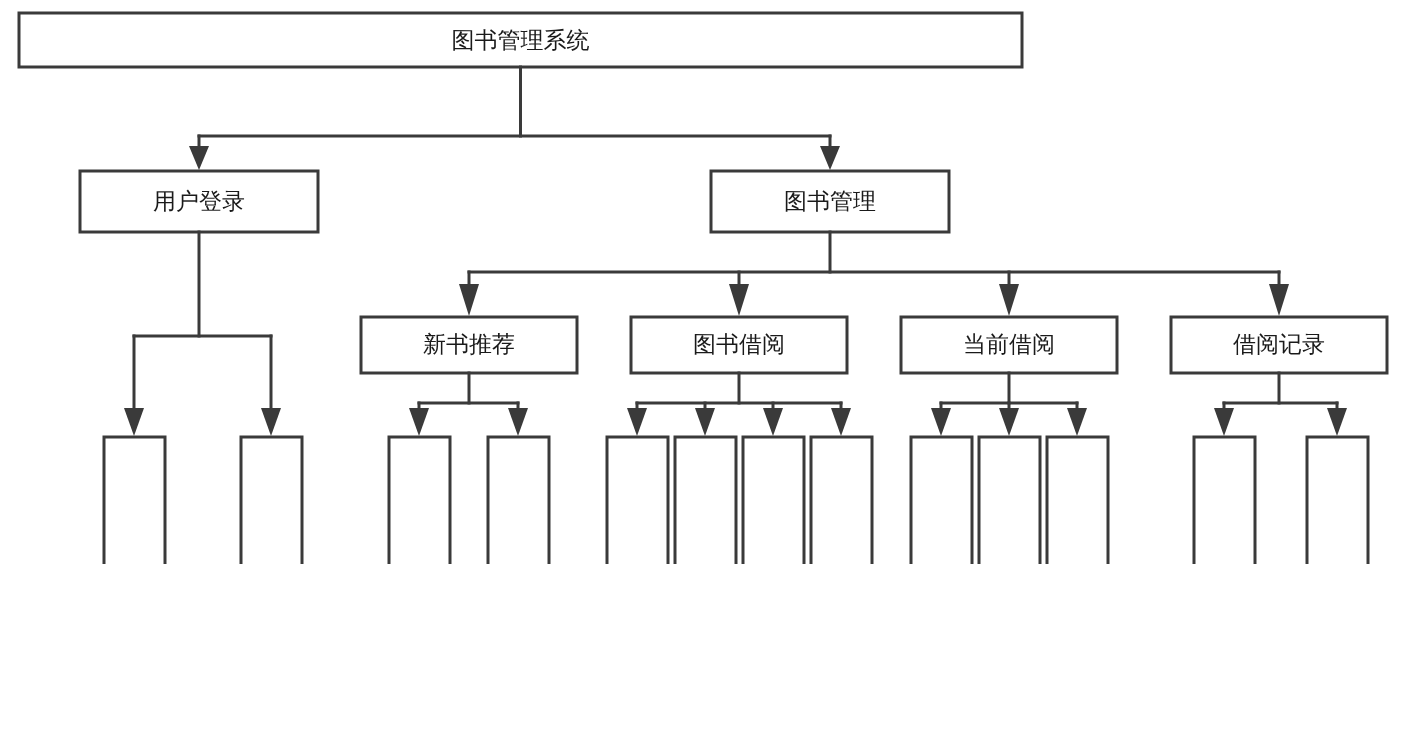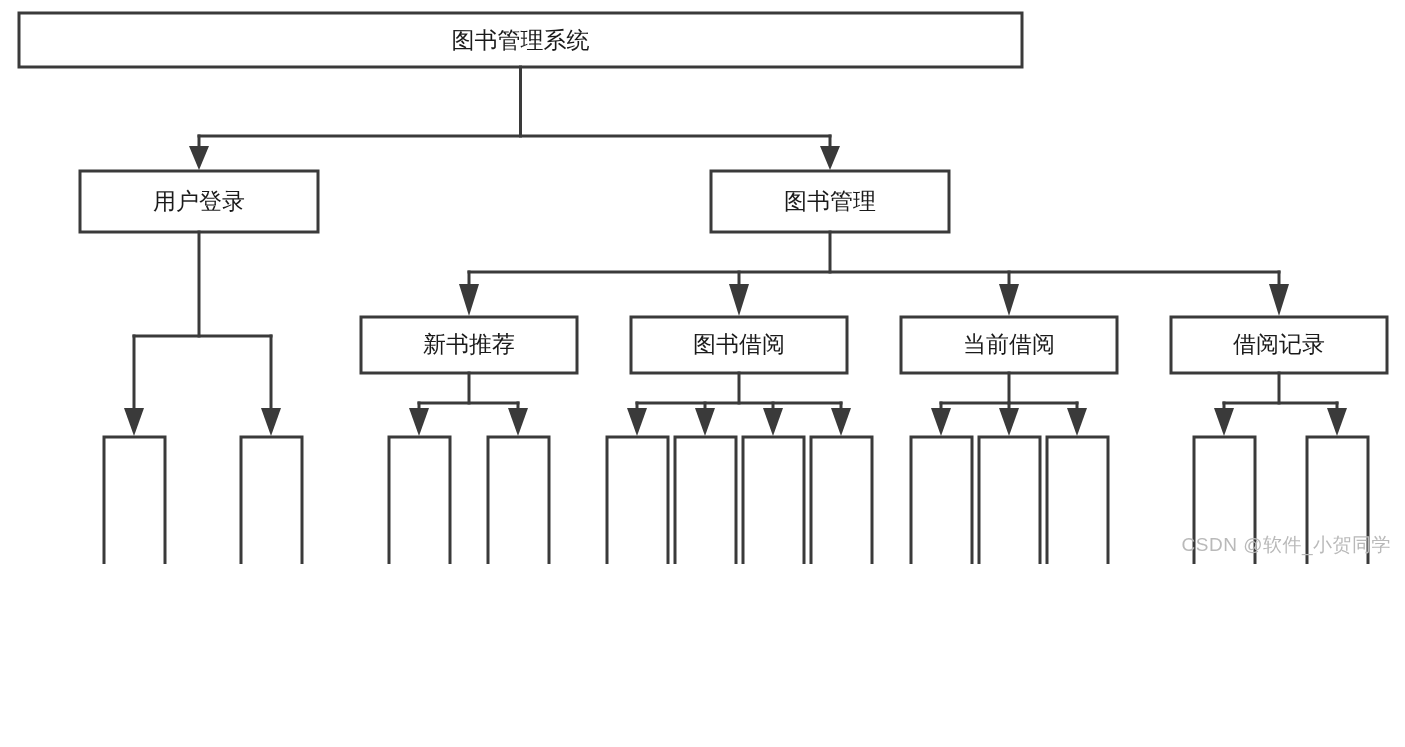--- a/index.html
+++ b/index.html
@@ -220,15 +220,14 @@
   <div class="vlabel" style="left:743px; top:443px; width:61px; height:288px;">编辑图书（管理员）</div>
   <div class="vlabel" style="left:811px; top:500px; width:61px; height:230px;">借阅图书</div>
 
   <div class="vlabel" style="left:911px; top:500px; width:61px; height:230px;">查询图书</div>
   <div class="vlabel" style="left:979px; top:500px; width:61px; height:230px;">归还图书</div>
   <div class="vlabel" style="left:1047px; top:443px; width:61px; height:288px;">确认归还（管理员）</div>
 
   <div class="vlabel" style="left:1194px; top:462px; width:61px; height:268px;">新增借阅记录</div>
   <div class="vlabel" style="left:1307px; top:462px; width:61px; height:268px;">查询借阅记录</div>
 
-  <div id="watermark">CSDN @软件_小贺同学</div>
 
 </div>
 
 </body></html>

